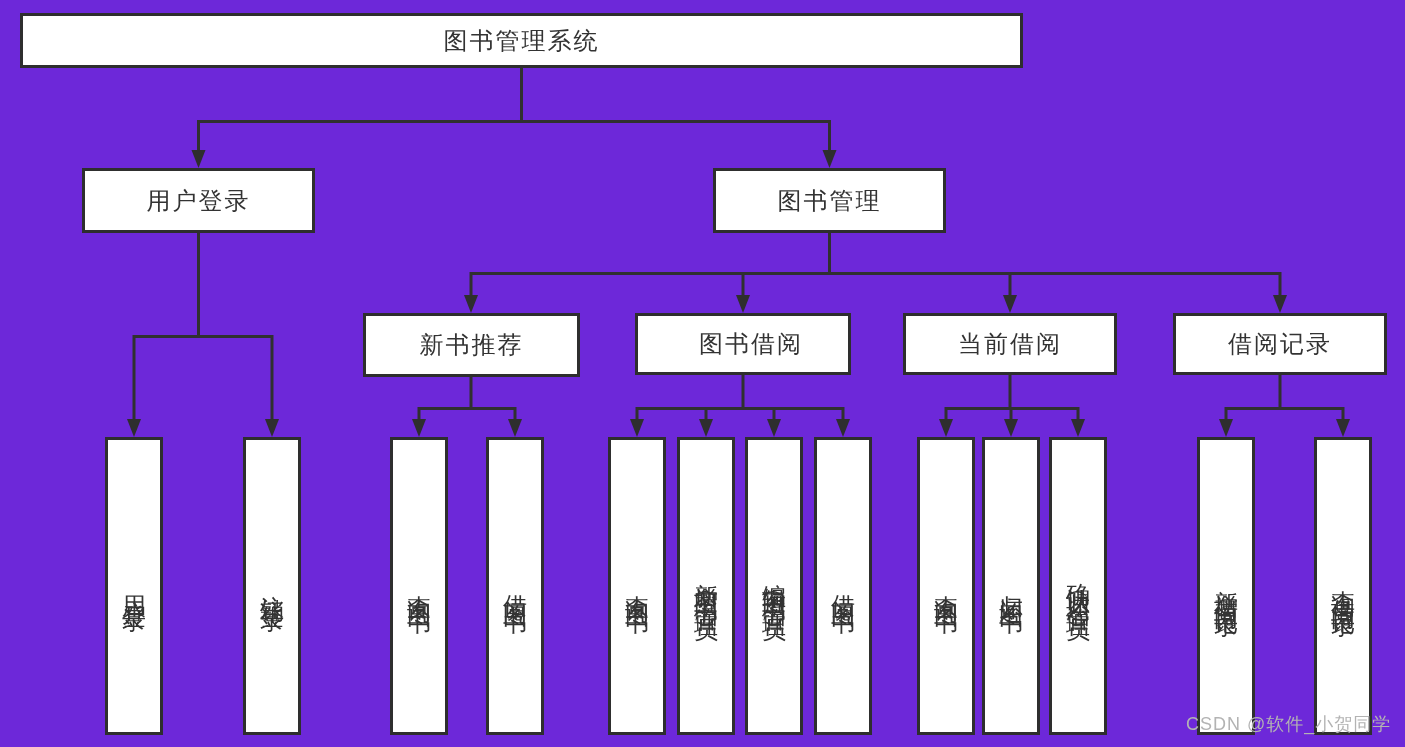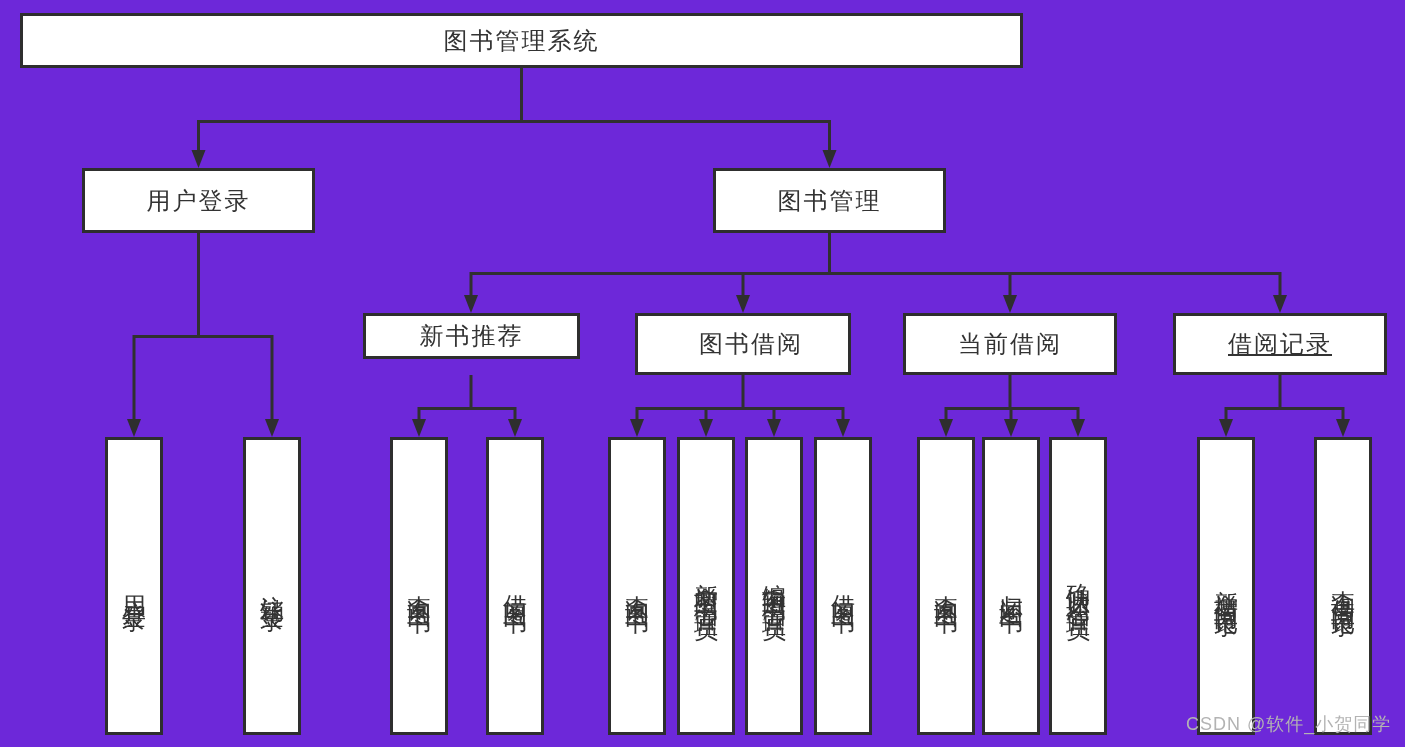--- a/index.html
+++ b/index.html
@@ -82,24 +82,24 @@
       <polygon points="1219,419 1233,419 1226,437"></polygon>
       <polygon points="1336,419 1350,419 1343,437"></polygon>
     </g>
   </svg>
 
   <div class="box" style="left:20px;top:13px;width:1003px;height:55px;">图书管理系统</div>
 
   <div class="box" style="left:82px;top:168px;width:233px;height:65px;">用户登录</div>
   <div class="box" style="left:713px;top:168px;width:233px;height:65px;">图书管理</div>
 
-  <div class="box" style="left:363px;top:313px;width:217px;height:46px;">新书推荐</div>
+  <div class="box" style="left:363px;top:313px;width:217px;height:64px;">新书推荐</div>
   <div class="box" style="left:635px;top:313px;width:216px;height:62px;padding-left:16px;">图书借阅</div>
   <div class="box" style="left:903px;top:313px;width:214px;height:62px;">当前借阅</div>
-  <div class="box" style="left:1173px;top:313px;width:214px;height:62px;text-decoration:underline;">借阅记录</div>
+  <div class="box" style="left:1173px;top:313px;width:214px;height:62px;">借阅记录</div>
 
   <div class="box vbox" style="left:105px;top:437px;width:58px;height:298px;">用户登录</div>
   <div class="box vbox" style="left:243px;top:437px;width:58px;height:298px;">注销登录</div>
 
   <div class="box vbox" style="left:390px;top:437px;width:58px;height:298px;">查询图书</div>
   <div class="box vbox" style="left:486px;top:437px;width:58px;height:298px;">借阅图书</div>
 
   <div class="box vbox" style="left:608px;top:437px;width:58px;height:298px;">查询图书</div>
   <div class="box vbox" style="left:677px;top:437px;width:58px;height:298px;">新增图书（管理员）</div>
   <div class="box vbox" style="left:745px;top:437px;width:58px;height:298px;">编辑图书（管理员）</div>

